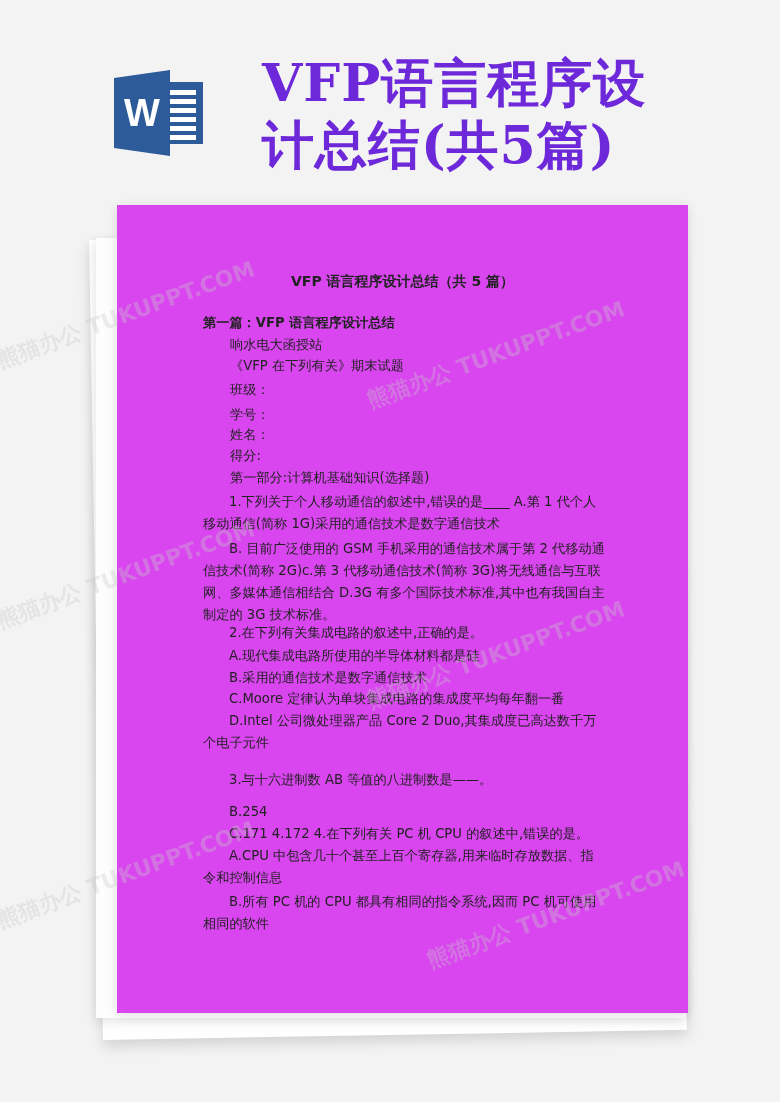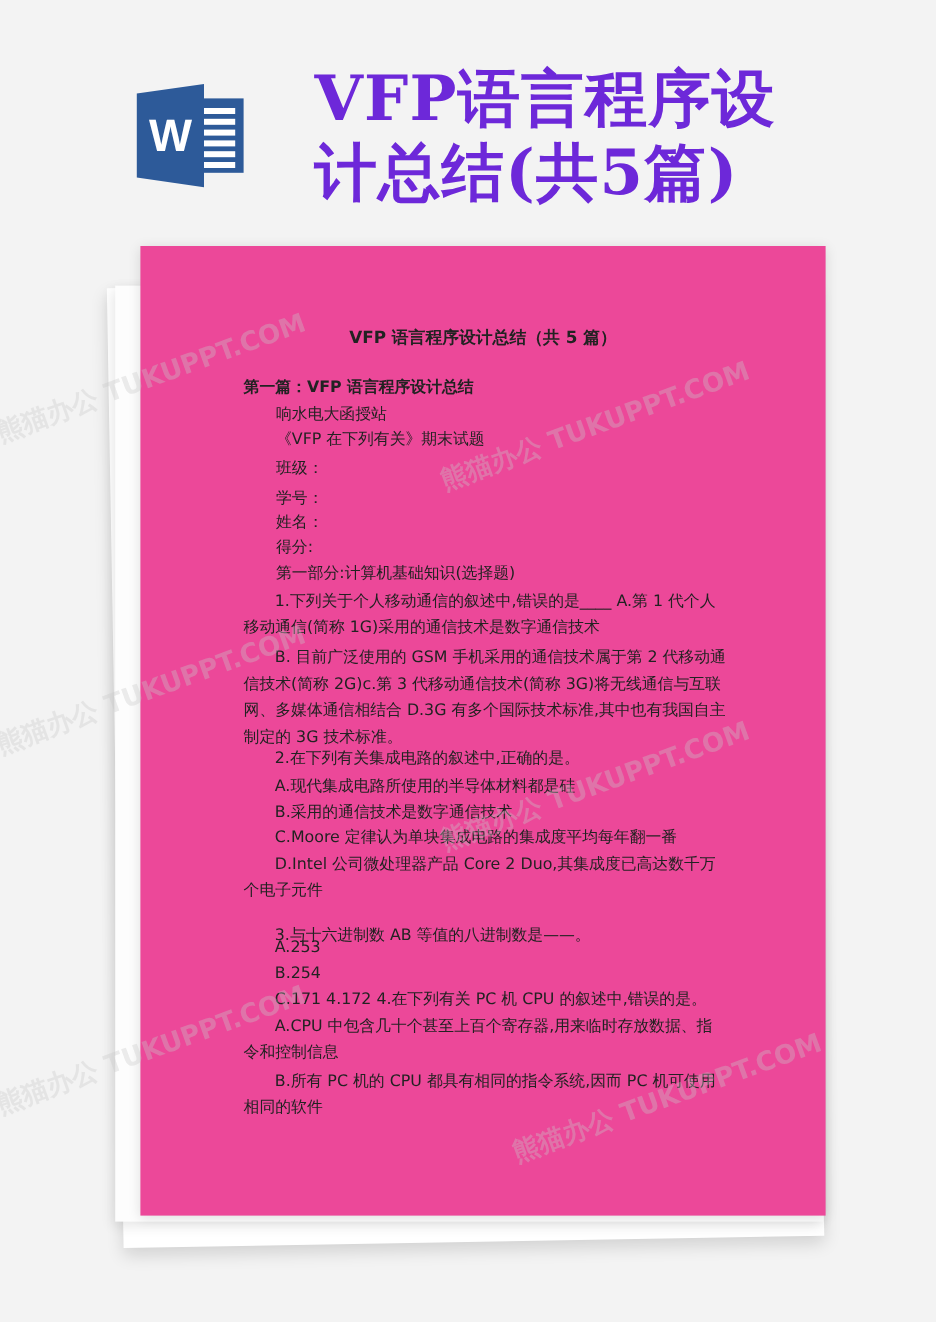--- a/index.html
+++ b/index.html
@@ -8,21 +8,21 @@
   .header { position:absolute; left:0; top:0; width:780px; height:200px; }
   .word-icon { position:absolute; left:108px; top:68px; width:100px; height:90px; }
   .title { position:absolute; left:262px; top:52px; color:#6d28d9;
            font-family:"DejaVu Serif", "Liberation Serif", serif; font-weight:bold;
            font-size:52px; line-height:62px; letter-spacing:1px; }
   .page-back { position:absolute; left:103px; top:240px; width:584px; height:800px;
                background:#fff; box-shadow:0 6px 14px rgba(0,0,0,0.14);
                transform:rotate(-1deg); transform-origin:left bottom; }
   .page-mid { position:absolute; left:96px; top:238px; width:590px; height:780px; background:#fdfdfd;
               box-shadow:-2px 4px 10px rgba(0,0,0,0.10); }
-  .page { position:absolute; left:117px; top:205px; width:571px; height:808px; background:#ec4899;
+  .page { position:absolute; left:117px; top:205px; width:571px; height:808px; background:#d946ef;
           box-shadow:0 2px 10px rgba(0,0,0,0.12); }
   .doc { position:absolute; left:0; top:0; width:100%; height:100%; color:#222;
          font-size:13.2px; }
   .doc-title { position:absolute; left:0; top:68px; width:100%; text-align:center;
                font-weight:bold; font-size:14px; }
   .sec-title { position:absolute; left:86px; top:109px; font-weight:bold; font-size:13.2px; }
   .line { position:absolute; white-space:nowrap; }
   .ind { left:113px; }
   .par { position:absolute; left:86px; width:402px; text-indent:26px; line-height:22px; }
   .wm { position:absolute; color:rgba(200,200,200,0.35); font-size:22px; font-weight:bold;
@@ -68,21 +68,20 @@
     <div class="line ind" style="top:264px">第一部分:计算机基础知识(选择题)</div>
 
     <div class="par" style="top:286px">1.下列关于个人移动通信的叙述中,错误的是____ A.第 1 代个人移动通信(简称 1G)采用的通信技术是数字通信技术</div>
     <div class="par" style="top:333px">B. 目前广泛使用的 GSM 手机采用的通信技术属于第 2 代移动通信技术(简称 2G)c.第 3 代移动通信技术(简称 3G)将无线通信与互联网、多媒体通信相结合 D.3G 有多个国际技术标准,其中也有我国自主制定的 3G 技术标准。</div>
     <div class="par" style="top:417px">2.在下列有关集成电路的叙述中,正确的是。</div>
     <div class="par" style="top:440px">A.现代集成电路所使用的半导体材料都是硅</div>
     <div class="par" style="top:462px">B.采用的通信技术是数字通信技术</div>
     <div class="par" style="top:483px">C.Moore 定律认为单块集成电路的集成度平均每年翻一番</div>
     <div class="par" style="top:505px">D.Intel 公司微处理器产品 Core 2 Duo,其集成度已高达数千万个电子元件</div>
     <div class="par" style="top:564px">3.与十六进制数 AB 等值的八进制数是——。</div>
-    <div class="par" style="top:574px">A.253</div>
     <div class="par" style="top:596px">B.254</div>
     <div class="par" style="top:618px">C.171 4.172 4.在下列有关 PC 机 CPU 的叙述中,错误的是。</div>
     <div class="par" style="top:640px">A.CPU 中包含几十个甚至上百个寄存器,用来临时存放数据、指令和控制信息</div>
     <div class="par" style="top:686px">B.所有 PC 机的 CPU 都具有相同的指令系统,因而 PC 机可使用相同的软件</div>
   </div>
 </div>
 
 <div class="wm" style="left:-10px; top:300px">熊猫办公 TUKUPPT.COM</div>
 <div class="wm" style="left:360px; top:340px">熊猫办公 TUKUPPT.COM</div>
 <div class="wm" style="left:-10px; top:560px">熊猫办公 TUKUPPT.COM</div>

